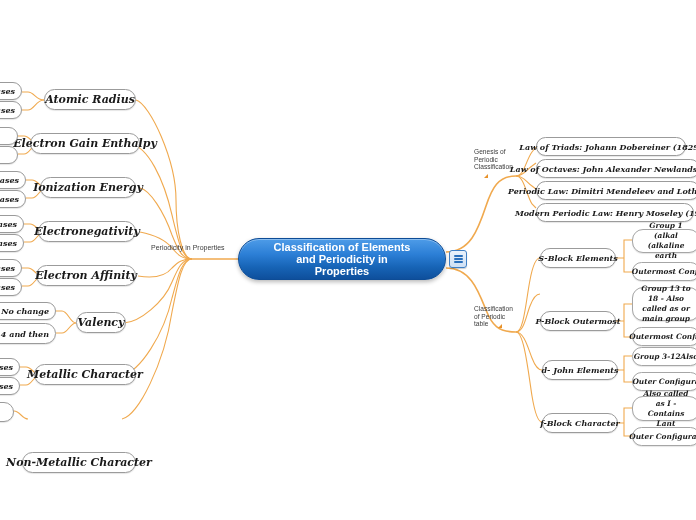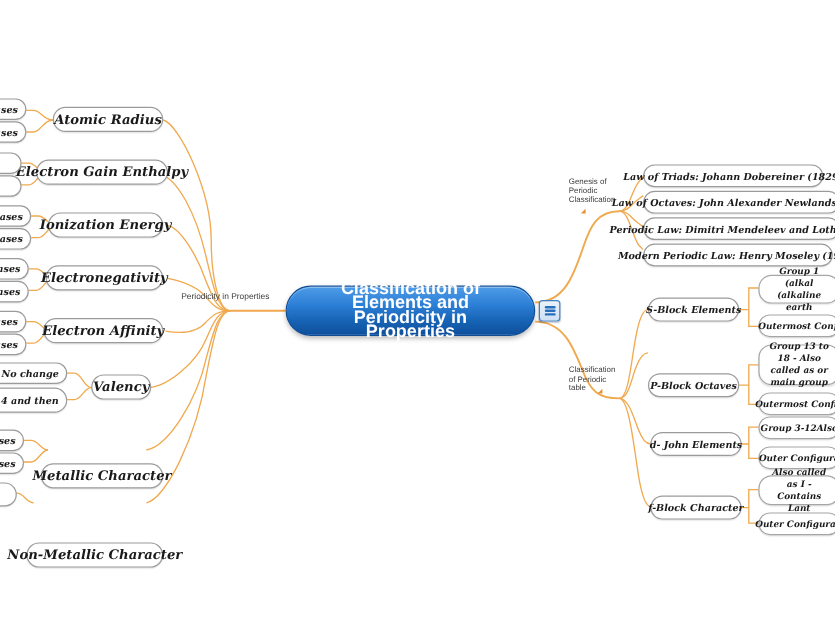--- a/index.html
+++ b/index.html
@@ -41,21 +41,21 @@
     left:238px;top:238px;width:208px;height:42px;
     border-radius:21px;
     background:radial-gradient(ellipse at 50% 22%, #5ba6ef 0%, #2f82db 42%, #1663ба 75%, #0d4c96 100%);
     background:linear-gradient(180deg,#4e9ce8 0%,#2c7fd6 38%,#1764b6 70%,#0e4f9c 100%);
     border:1px solid #0d4c96;
     display:flex;align-items:center;justify-content:center;
     color:#ffffff;
     font-family:"Liberation Sans", sans-serif;
     font-style:normal;
     font-weight:bold;
-    font-size:15px;
+    font-size:11px;
     line-height:12px;
     text-align:center;
     padding:0 32px;
     box-sizing:border-box;
     box-shadow:0 2px 4px rgba(0,0,0,.28), inset 0 1px 0 rgba(255,255,255,.35);
     white-space:normal;
   }
   #root-note{
     position:absolute;left:449px;top:250px;width:16px;height:16px;
     border-radius:3px;
@@ -158,21 +158,21 @@
   </div>
 
   <div class="side-label" style="left:151px;top:244px;">Periodicity in Properties</div>
 
   <div class="node" style="left:44px;top:89px;width:92px;height:21px;">Atomic Radius</div>
   <div class="node" style="left:30px;top:133px;width:110px;height:21px;">Electron Gain Enthalpy</div>
   <div class="node" style="left:38px;top:221px;width:98px;height:21px;">Electronegativity</div>
   <div class="node" style="left:40px;top:177px;width:96px;height:21px;">Ionization Energy</div>
   <div class="node" style="left:36px;top:265px;width:100px;height:21px;">Electron Affinity</div>
   <div class="node" style="left:76px;top:312px;width:50px;height:21px;">Valency</div>
-  <div class="node" style="left:34px;top:364px;width:102px;height:21px;margin-top:22px;">Metallic Character</div>
+  <div class="node" style="left:34px;top:364px;width:102px;height:21px;">Metallic Character</div>
   <div class="node" style="left:22px;top:408px;width:114px;height:21px;margin-top:44px;">Non-Metallic Character</div>
 
   <div class="node lvl2" style="left:-58px;top:82px;width:80px;height:18px;justify-content:flex-end;">ncreases</div>
   <div class="node lvl2" style="left:-58px;top:101px;width:80px;height:18px;justify-content:flex-end;">ecreases</div>
 
   <div class="node lvl2" style="left:-62px;top:127px;width:80px;height:18px;justify-content:flex-end;"></div>
   <div class="node lvl2" style="left:-62px;top:146px;width:80px;height:18px;justify-content:flex-end;"></div>
 
   <div class="node lvl2" style="left:-54px;top:171px;width:80px;height:18px;justify-content:flex-end;">eases</div>
   <div class="node lvl2" style="left:-54px;top:190px;width:80px;height:18px;justify-content:flex-end;">eases</div>
@@ -198,21 +198,21 @@
   <div class="node lvl2" style="left:536px;top:137px;width:150px;height:19px;">Law of Triads: Johann Dobereiner (1829)</div>
   <div class="node lvl2" style="left:536px;top:159px;width:164px;height:19px;">Law of Octaves: John Alexander Newlands (1865</div>
   <div class="node lvl2" style="left:536px;top:181px;width:164px;height:19px;">Periodic Law: Dimitri Mendeleev and Lothar Mey</div>
   <div class="node lvl2" style="left:536px;top:203px;width:158px;height:19px;">Modern Periodic Law: Henry Moseley (1913)</div>
 
   <div class="branch-label" style="left:474px;top:305px;">
     <span>Classification of Periodic table</span><span class="tri"></span>
   </div>
 
   <div class="node lvl2" style="left:540px;top:248px;width:76px;height:20px;">S-Block Elements</div>
-  <div class="node lvl2" style="left:540px;top:311px;width:76px;height:20px;">P-Block Octaves</div>
+  <div class="node lvl2" style="left:540px;top:311px;width:76px;height:20px;">P-Block Outermost</div>
   <div class="node lvl2" style="left:542px;top:360px;width:76px;height:20px;">d- John Elements</div>
   <div class="node lvl2" style="left:542px;top:413px;width:76px;height:20px;">f-Block Character</div>
 
   <div class="node lvl3 wrap" style="left:632px;top:229px;width:68px;height:24px;">Group 1 (alkal
 (alkaline earth</div>
   <div class="node lvl3" style="left:632px;top:262px;width:68px;height:19px;">Outermost Confi</div>
 
   <div class="node lvl3 wrap" style="left:632px;top:287px;width:68px;height:34px;">Group 13 to 18
 - Also called as
 or main group</div>

